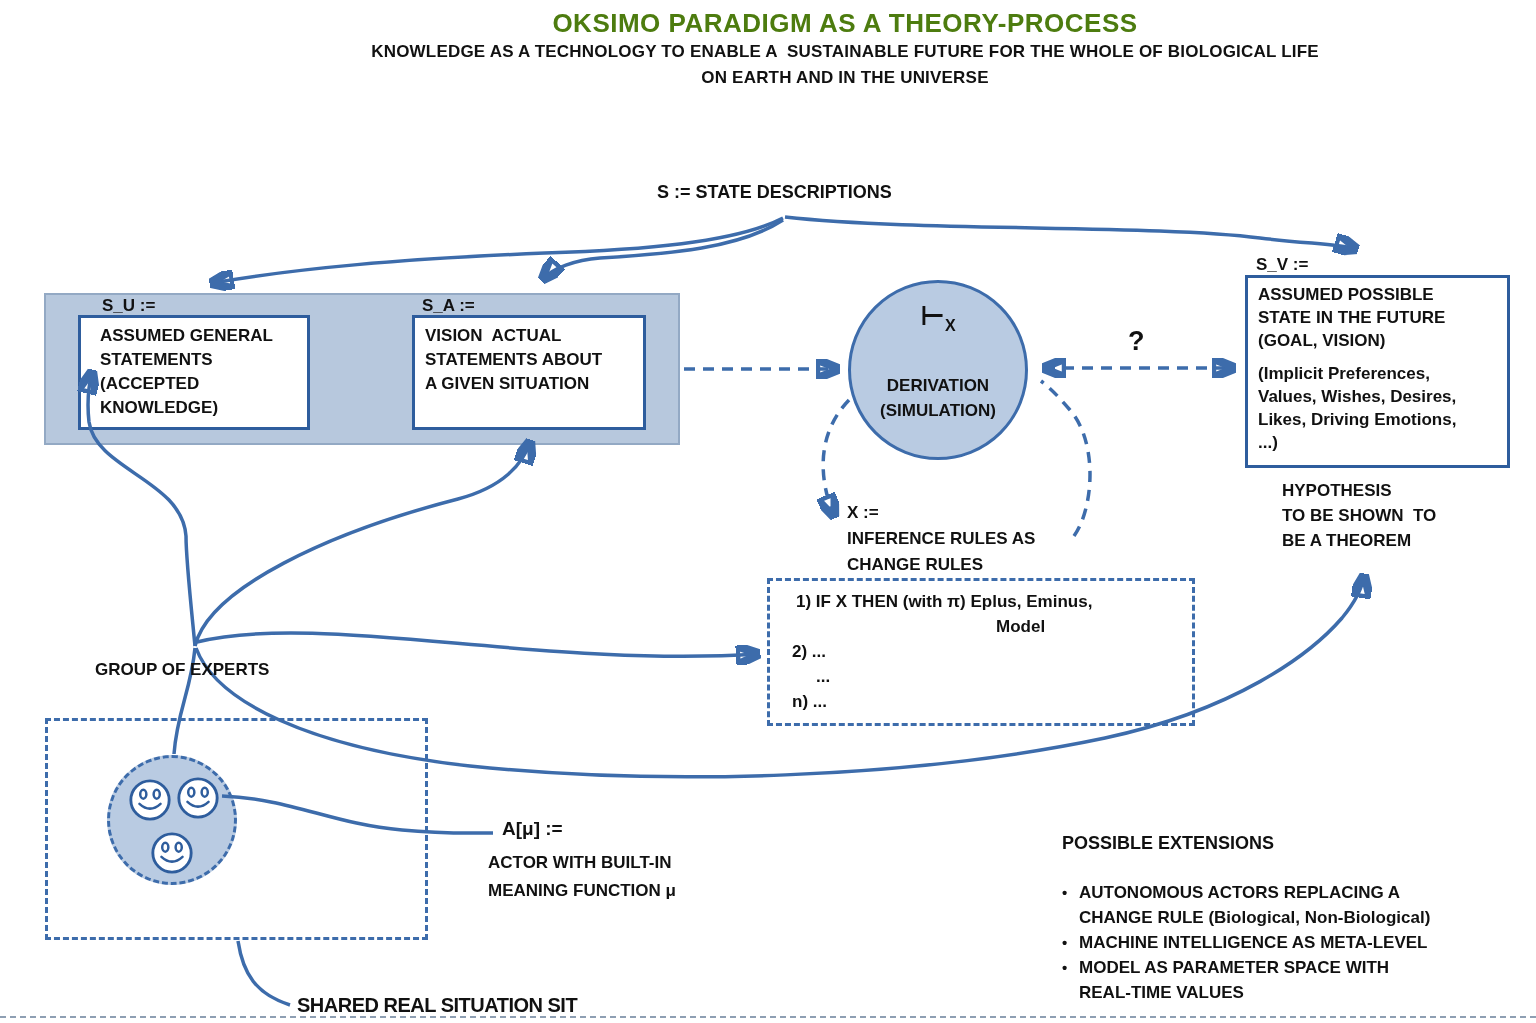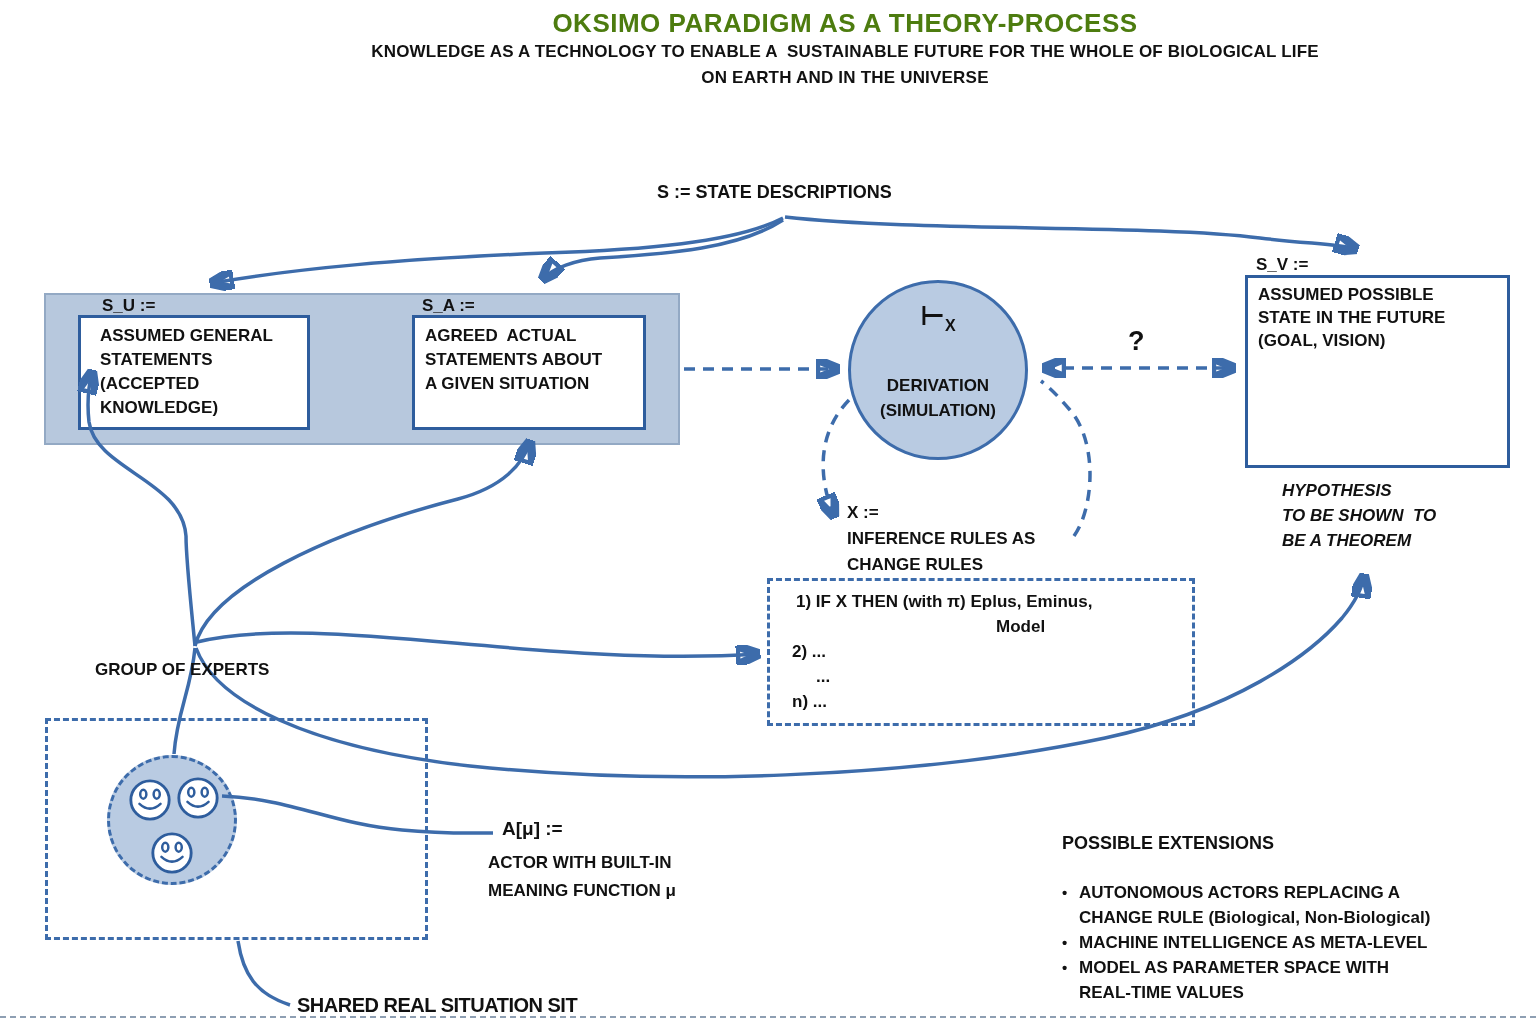--- a/index.html
+++ b/index.html
@@ -28,21 +28,21 @@
   .sv-label{left:1256px;top:255px;}
   .state-label{left:657px;top:182px;font-size:18px;font-weight:bold;}
   
   .circle{left:848px;top:280px;width:180px;height:180px;border-radius:50%;background:#b9cbe2;
           border:3px solid #3d6cab;box-sizing:border-box;text-align:center;}
   .turnstile{margin-top:18px;font-size:27px;font-weight:bold;line-height:30px;}
   .turnstile sub{font-size:16px;}
   .circle-text{margin-top:32px;font-size:17px;font-weight:bold;line-height:25px;}
   .qmark{left:1128px;top:326px;font-size:27px;font-weight:bold;}
   
-  .hypothesis{left:1282px;top:478px;font-size:17px;font-weight:bold;line-height:25px;font-style:italic;}
+  .hypothesis{left:1282px;top:478px;font-size:17px;font-weight:bold;line-height:25px;}
   .inference{left:847px;top:500px;font-size:17px;font-weight:bold;line-height:26px;}
   .rules-box{left:767px;top:578px;width:428px;height:148px;border:3px dashed #3d6cab;box-sizing:border-box;}
   .rules-box div{position:absolute;font-size:17px;font-weight:bold;}
   .rl1{left:26px;top:11px;} .rl2{left:226px;top:36px;} .rl3{left:22px;top:61px;}
   .rl4{left:46px;top:86px;} .rl5{left:22px;top:111px;}
   .group-label{left:95px;top:660px;font-size:17px;font-weight:bold;}
   
   .sit-box{left:45px;top:718px;width:383px;height:222px;border:3px dashed #3d6cab;box-sizing:border-box;}
   .exp-circle{left:107px;top:755px;width:130px;height:130px;border-radius:50%;background:#b9cbe2;
               border:3px dashed #3d6cab;box-sizing:border-box;}
@@ -133,30 +133,34 @@
   </div>
 
   <div class="abs state-label">S := STATE DESCRIPTIONS</div>
 
   <div class="abs lbl su-label">S_U :=</div>
   <div class="abs boxtext pre su-text">ASSUMED GENERAL
 STATEMENTS
 (ACCEPTED
 KNOWLEDGE)</div>
   <div class="abs lbl sa-label">S_A :=</div>
-  <div class="abs boxtext pre sa-text">AGREED  ACTUAL
+  <div class="abs boxtext pre sa-text">VISION  ACTUAL
 STATEMENTS ABOUT
 A GIVEN SITUATION</div>
 
   <div class="abs qmark">?</div>
 
   <div class="abs lbl sv-label">S_V :=</div>
   <div class="abs boxtext pre sv-top">ASSUMED POSSIBLE
 STATE IN THE FUTURE
 (GOAL, VISION)</div>
+  <div class="abs boxtext pre sv-bottom">(Implicit Preferences,
+Values, Wishes, Desires,
+Likes, Driving Emotions,
+...)</div>
 
   <div class="abs pre hypothesis">HYPOTHESIS
 TO BE SHOWN  TO
 BE A THEOREM</div>
   <div class="abs pre inference">X :=
 INFERENCE RULES AS
 CHANGE RULES</div>
 
   <div class="abs group-label">GROUP OF EXPERTS</div>
 

